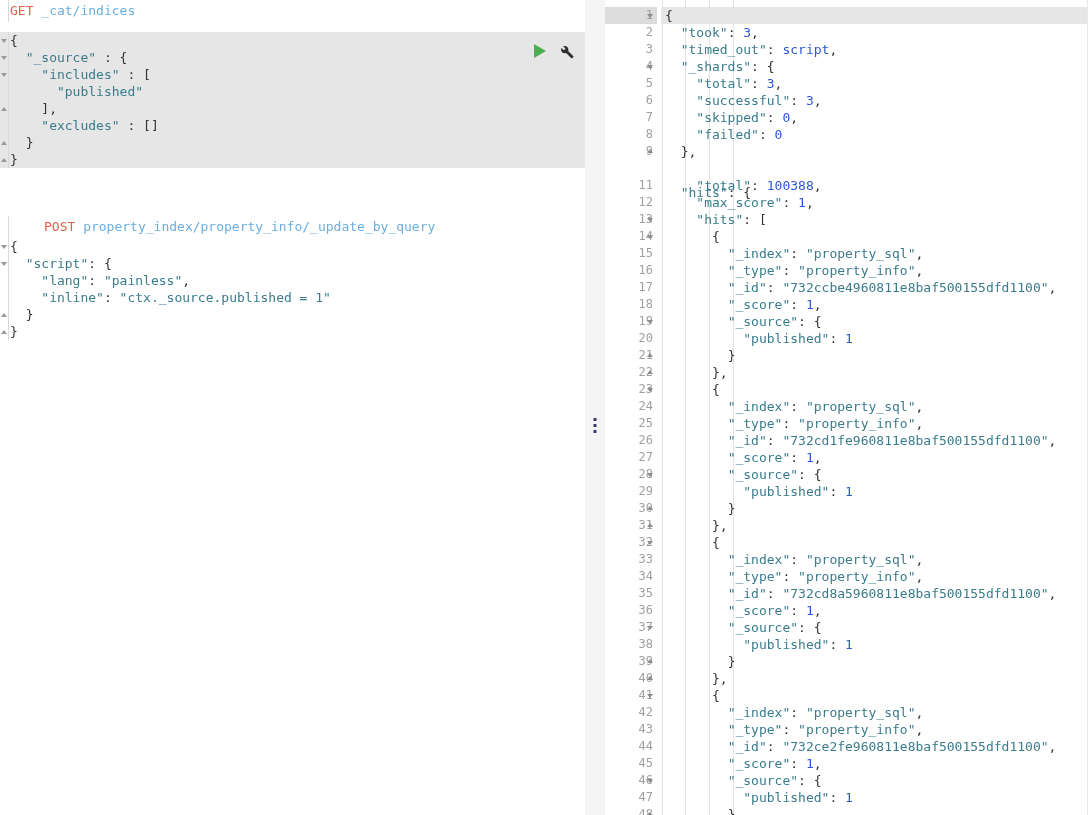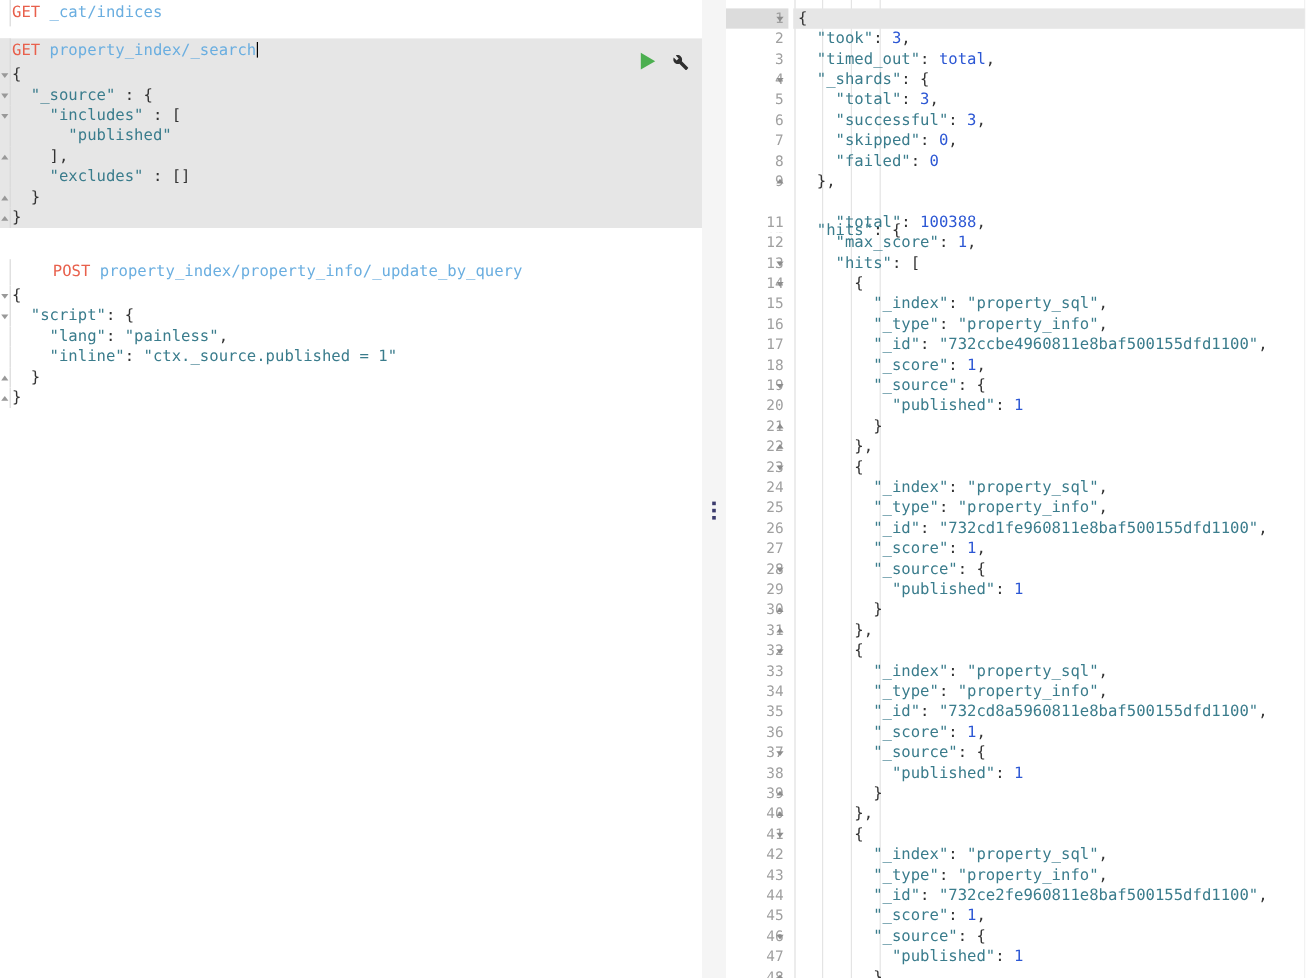--- a/index.html
+++ b/index.html
@@ -218,21 +218,20 @@
 <body>
 
 <div id="app">
 
   <div class="editor-pane">
     <div id="editor-lines">
         <div class="req-block" style="top:0px;">
           <div class="code-line" style="height:22px;line-height:22px;"><span class="gut gut-plain" style="height:22px;"></span><span class="tok-method">GET</span><span class="tok-punct"> </span><span class="tok-url">_cat/indices</span></div>
         </div>
         <div class="req-block active" style="top:32px;">
-          <div class="code-line" style="height:22px;line-height:22px;"><span class="gut gut-shade" style="height:22px;"></span><span class="tok-method">GET</span><span class="tok-punct"> </span><span class="tok-url">property_index/_search</span><span class="caret"></span></div>
           <div class="code-line"><span class="gut gut-shade fold-open"></span><span class="tok-punct">{</span></div>
           <div class="code-line"><span class="gut gut-shade fold-open"></span><span class="tok-punct"> </span><span class="tok-punct"> </span><span class="tok-key">"_source"</span><span class="tok-punct"> </span><span class="tok-punct">:</span><span class="tok-punct"> </span><span class="tok-punct">{</span></div>
           <div class="code-line"><span class="gut gut-shade fold-open"></span><span class="tok-punct"> </span><span class="tok-punct"> </span><span class="tok-punct"> </span><span class="tok-punct"> </span><span class="tok-key">"includes"</span><span class="tok-punct"> </span><span class="tok-punct">:</span><span class="tok-punct"> </span><span class="tok-punct">[</span></div>
           <div class="code-line"><span class="gut gut-shade"></span><span class="tok-punct"> </span><span class="tok-punct"> </span><span class="tok-punct"> </span><span class="tok-punct"> </span><span class="tok-punct"> </span><span class="tok-punct"> </span><span class="tok-str">"published"</span></div>
           <div class="code-line"><span class="gut gut-shade fold-close"></span><span class="tok-punct"> </span><span class="tok-punct"> </span><span class="tok-punct"> </span><span class="tok-punct"> </span><span class="tok-punct">]</span><span class="tok-punct">,</span></div>
           <div class="code-line"><span class="gut gut-shade"></span><span class="tok-punct"> </span><span class="tok-punct"> </span><span class="tok-punct"> </span><span class="tok-punct"> </span><span class="tok-key">"excludes"</span><span class="tok-punct"> </span><span class="tok-punct">:</span><span class="tok-punct"> </span><span class="tok-punct">[</span><span class="tok-punct">]</span></div>
           <div class="code-line"><span class="gut gut-shade fold-close"></span><span class="tok-punct"> </span><span class="tok-punct"> </span><span class="tok-punct">}</span></div>
           <div class="code-line"><span class="gut gut-shade fold-close"></span><span class="tok-punct">}</span></div>
         </div>
         <div class="req-block" style="top:216px;">
@@ -264,21 +263,21 @@
   </div>
 
   <div class="output-pane">
     <div class="gutter-sep"></div>
     <div class="indent-guide" style="left:80px;"></div>
     <div class="indent-guide" style="left:104px;"></div>
     <div class="indent-guide" style="left:128px;"></div>
     <div id="output-lines">
         <div class="out-row active" style="position:absolute;top:7px;left:0;right:0;"><span class="ln">1</span><span class="fold-marker down"></span><span class="out-code"><span class="tok-punct">{</span></span></div>
         <div class="out-row" style="position:absolute;top:24px;left:0;right:0;"><span class="ln">2</span><span class="out-code"><span class="tok-punct"> </span><span class="tok-punct"> </span><span class="tok-key">"took"</span><span class="tok-punct">:</span><span class="tok-punct"> </span><span class="tok-num">3</span><span class="tok-punct">,</span></span></div>
-        <div class="out-row" style="position:absolute;top:41px;left:0;right:0;"><span class="ln">3</span><span class="out-code"><span class="tok-punct"> </span><span class="tok-punct"> </span><span class="tok-key">"timed_out"</span><span class="tok-punct">:</span><span class="tok-punct"> </span><span class="tok-num">total</span><span class="tok-punct">,</span></span></div>
+        <div class="out-row" style="position:absolute;top:41px;left:0;right:0;"><span class="ln">3</span><span class="out-code"><span class="tok-punct"> </span><span class="tok-punct"> </span><span class="tok-key">"timed_out"</span><span class="tok-punct">:</span><span class="tok-punct"> </span><span class="tok-num">script</span><span class="tok-punct">,</span></span></div>
         <div class="out-row" style="position:absolute;top:58px;left:0;right:0;"><span class="ln">4</span><span class="fold-marker down"></span><span class="out-code"><span class="tok-punct"> </span><span class="tok-punct"> </span><span class="tok-key">"_shards"</span><span class="tok-punct">:</span><span class="tok-punct"> </span><span class="tok-punct">{</span></span></div>
         <div class="out-row" style="position:absolute;top:75px;left:0;right:0;"><span class="ln">5</span><span class="out-code"><span class="tok-punct"> </span><span class="tok-punct"> </span><span class="tok-punct"> </span><span class="tok-punct"> </span><span class="tok-key">"total"</span><span class="tok-punct">:</span><span class="tok-punct"> </span><span class="tok-num">3</span><span class="tok-punct">,</span></span></div>
         <div class="out-row" style="position:absolute;top:92px;left:0;right:0;"><span class="ln">6</span><span class="out-code"><span class="tok-punct"> </span><span class="tok-punct"> </span><span class="tok-punct"> </span><span class="tok-punct"> </span><span class="tok-key">"successful"</span><span class="tok-punct">:</span><span class="tok-punct"> </span><span class="tok-num">3</span><span class="tok-punct">,</span></span></div>
         <div class="out-row" style="position:absolute;top:109px;left:0;right:0;"><span class="ln">7</span><span class="out-code"><span class="tok-punct"> </span><span class="tok-punct"> </span><span class="tok-punct"> </span><span class="tok-punct"> </span><span class="tok-key">"skipped"</span><span class="tok-punct">:</span><span class="tok-punct"> </span><span class="tok-num">0</span><span class="tok-punct">,</span></span></div>
         <div class="out-row" style="position:absolute;top:126px;left:0;right:0;"><span class="ln">8</span><span class="out-code"><span class="tok-punct"> </span><span class="tok-punct"> </span><span class="tok-punct"> </span><span class="tok-punct"> </span><span class="tok-key">"failed"</span><span class="tok-punct">:</span><span class="tok-punct"> </span><span class="tok-num">0</span></span></div>
         <div class="out-row" style="position:absolute;top:143px;left:0;right:0;"><span class="ln">9</span><span class="fold-marker up"></span><span class="out-code"><span class="tok-punct"> </span><span class="tok-punct"> </span><span class="tok-punct">}</span><span class="tok-punct">,</span></span></div>
         <div class="out-row" style="position:absolute;top:160px;left:0;right:0;margin-top:24px;"><span class="ln">10</span><span class="fold-marker down"></span><span class="out-code"><span class="tok-punct"> </span><span class="tok-punct"> </span><span class="tok-key">"hits"</span><span class="tok-punct">:</span><span class="tok-punct"> </span><span class="tok-punct">{</span></span></div>
         <div class="out-row" style="position:absolute;top:177px;left:0;right:0;"><span class="ln">11</span><span class="out-code"><span class="tok-punct"> </span><span class="tok-punct"> </span><span class="tok-punct"> </span><span class="tok-punct"> </span><span class="tok-key">"total"</span><span class="tok-punct">:</span><span class="tok-punct"> </span><span class="tok-num">100388</span><span class="tok-punct">,</span></span></div>
         <div class="out-row" style="position:absolute;top:194px;left:0;right:0;"><span class="ln">12</span><span class="out-code"><span class="tok-punct"> </span><span class="tok-punct"> </span><span class="tok-punct"> </span><span class="tok-punct"> </span><span class="tok-key">"max_score"</span><span class="tok-punct">:</span><span class="tok-punct"> </span><span class="tok-num">1</span><span class="tok-punct">,</span></span></div>
         <div class="out-row" style="position:absolute;top:211px;left:0;right:0;"><span class="ln">13</span><span class="fold-marker down"></span><span class="out-code"><span class="tok-punct"> </span><span class="tok-punct"> </span><span class="tok-punct"> </span><span class="tok-punct"> </span><span class="tok-key">"hits"</span><span class="tok-punct">:</span><span class="tok-punct"> </span><span class="tok-punct">[</span></span></div>

